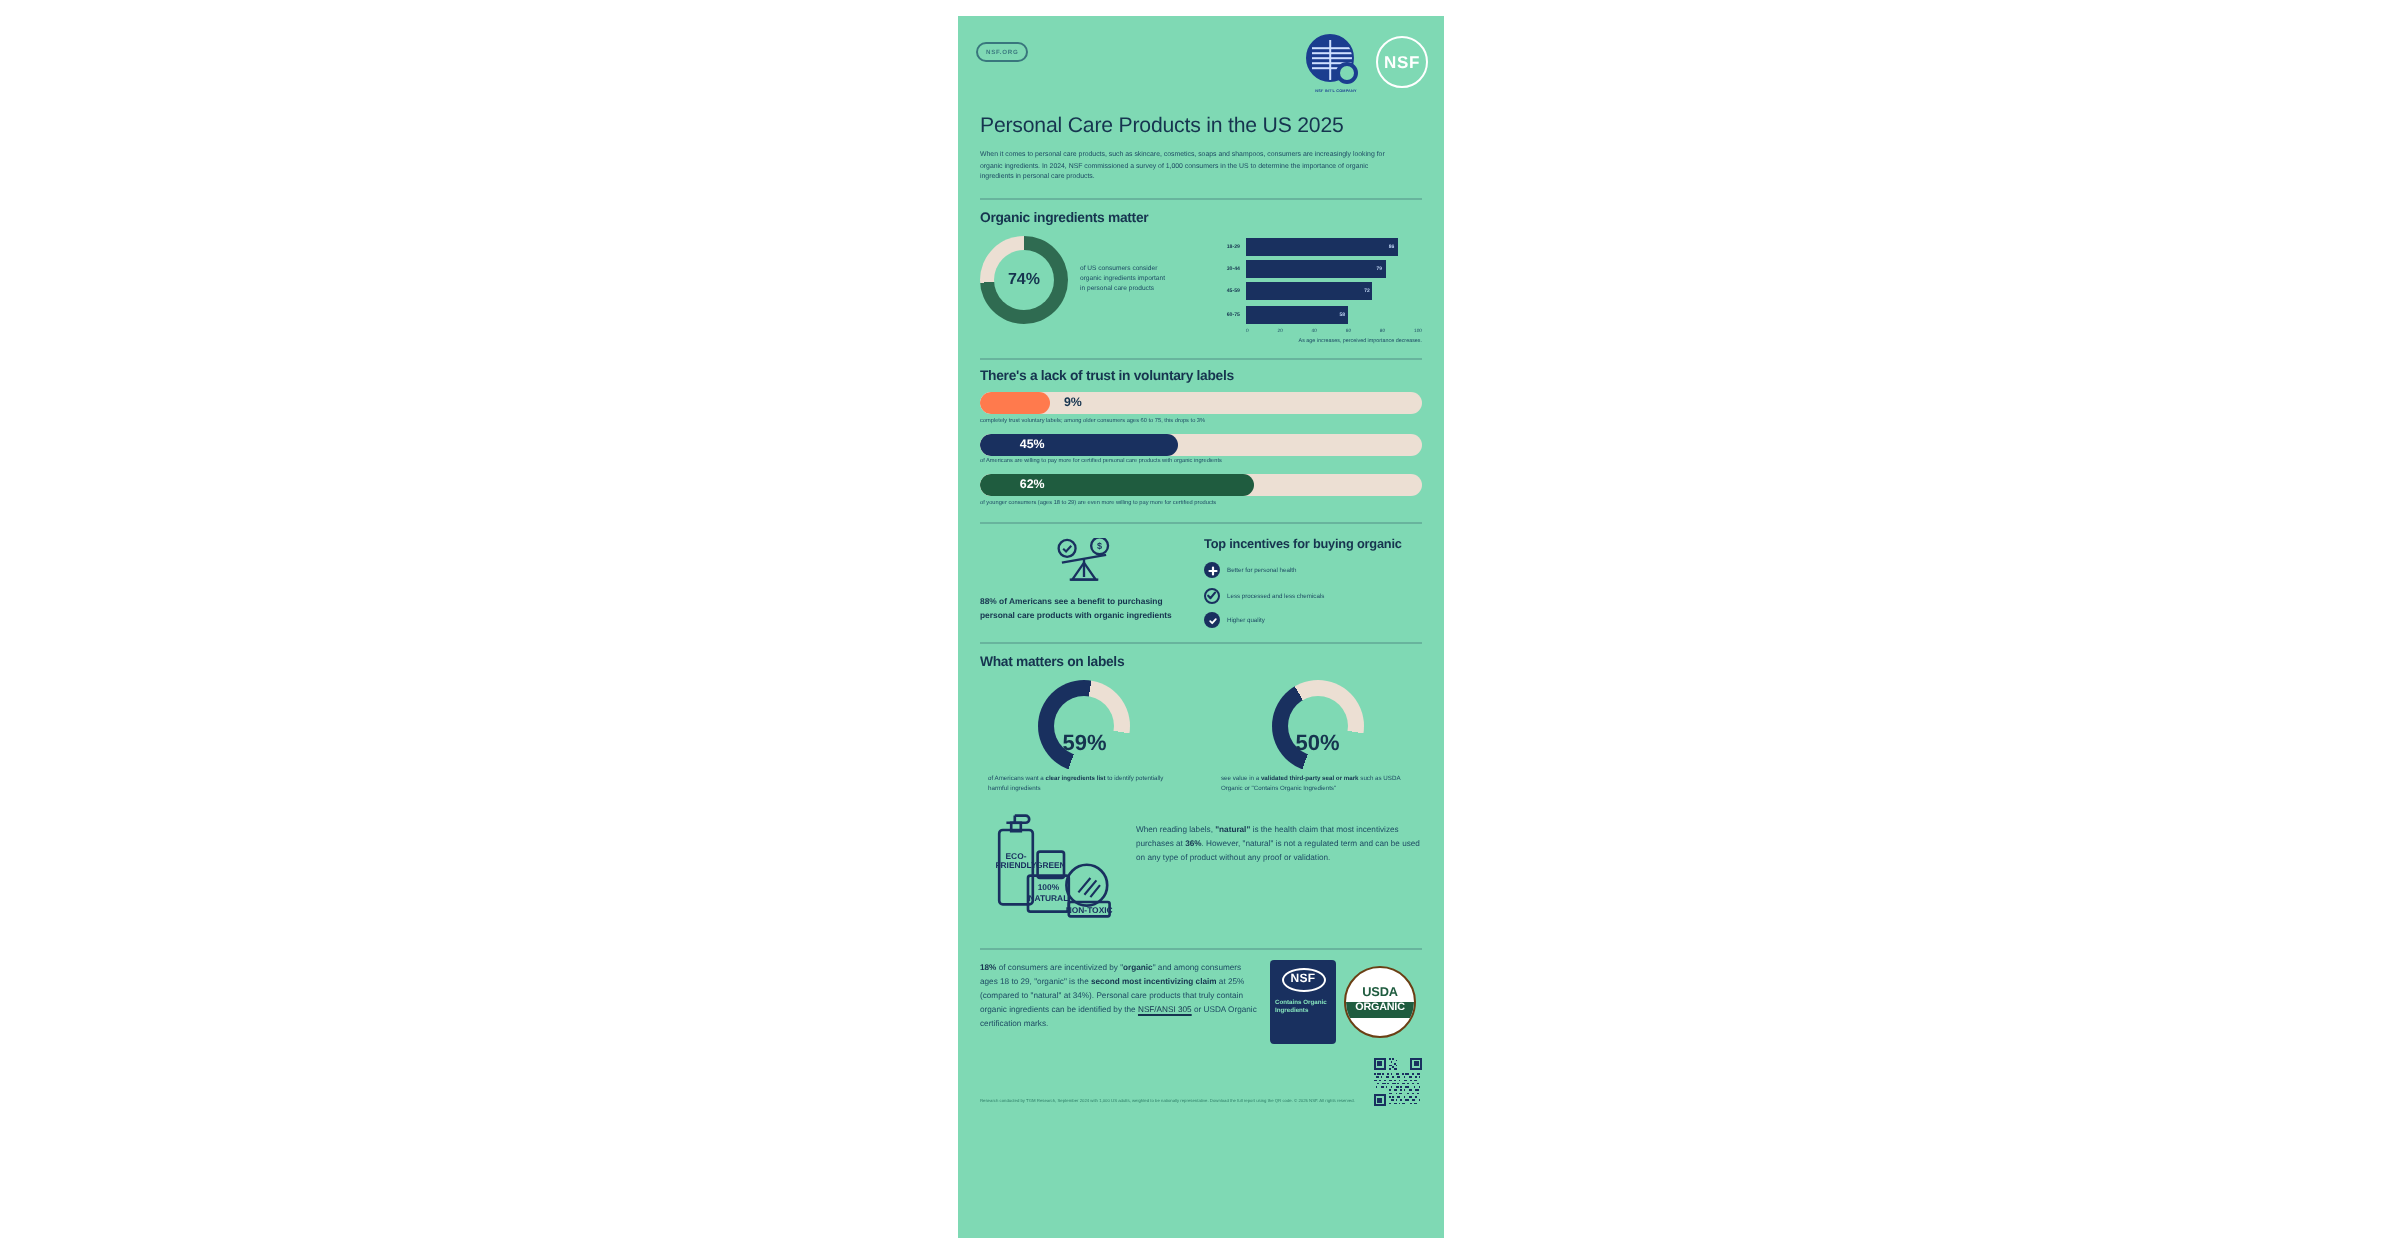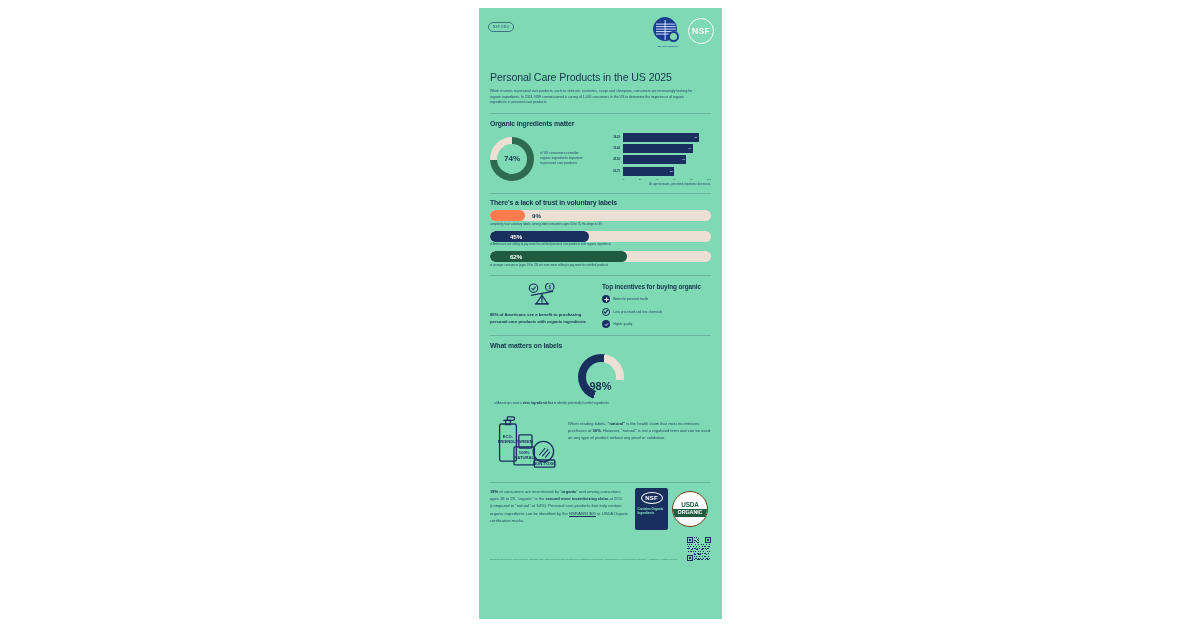--- a/index.html
+++ b/index.html
@@ -74,34 +74,34 @@
 
   
   .pad { padding: 0 11px; }
   h1.title {
     font-size: 13.6px; font-weight: 800; color: #16344f;
     letter-spacing: -.25px; line-height: 1.05; margin-top: 2px;
   }
   h1.title .colon { font-weight: 800; }
   .subtitle {
     font-size: 10.6px; color: #16344f; font-weight: 400;
-    letter-spacing: -.1px; line-height: 1.15; margin-top: 15px;
+    letter-spacing: -.1px; line-height: 1.15; margin-top: 1px;
   }
   .lede {
     margin-top: 6px; font-size: 3.45px; line-height: 1.62;
     color: #1d4a63; max-width: 203px;
   }
   .rule { height: .6px; background: rgba(22,52,79,.22); margin: 7px 0 0 0; }
   h2.section {
     font-size: 6.9px; font-weight: 800; color: #16344f; margin-top: 6px;
     letter-spacing: -.15px;
   }
 
   
-  .row-organic { display:flex; align-items:center; gap:21px; margin-top: 5px; }
+  .row-organic { display:flex; align-items:flex-start; gap:21px; margin-top: 5px; }
   .donut-wrap { width: 96px; display:flex; align-items:center; gap:6px; }
   .donut {
     width: 44px; height: 44px; border-radius: 50%;
     background: conic-gradient(#2f6b51 0 74%, #ecdfd3 74% 100%);
     position: relative; flex: 0 0 44px;
   }
   .donut::after {
     content:""; position:absolute; inset:7px; border-radius:50%; background:#7fd9b4;
   }
   .donut .pct {
@@ -391,25 +391,31 @@
     </div>
 
     <div class="rule"></div>
 
     <div class="labels-sec">
       <h2 class="section">What matters on labels</h2>
 
       <div class="row-gauges">
         <div class="gauge-col">
           <div class="gauge" style="--p:47%">
-            <div class="gp">98%</div>
+            <div class="gp">59%</div>
           </div>
           <div class="gauge-text"><span>of Americans want a </span><b>clear ingredients list</b><span> to identify potentially harmful ingredients</span></div>
         </div>
 
+        <div class="gauge-col">
+          <div class="gauge" style="--p:36%">
+            <div class="gp">50%</div>
+          </div>
+          <div class="gauge-text"><span>see value in a </span><b>validated third-party seal or mark</b><span> such as USDA Organic or "Contains Organic Ingredients"</span></div>
+        </div>
       </div>
 
       <div class="row-natural">
         <div class="bottles">
           <svg width="72" height="60" viewBox="0 0 120 100" fill="none" stroke="#19305f" stroke-width="2.2">
 
             <path d="M22 14 h14 M29 8 v6 M29 8 h9 a3 3 0 0 1 0 6 h-3" stroke-width="2.2"></path>
             <rect x="16" y="20" width="28" height="62" rx="3"></rect>
             <rect x="26" y="14" width="8" height="7"></rect>
             <text x="30" y="44" font-size="7" fill="#19305f" stroke="none" text-anchor="middle" font-family="Liberation Sans, sans-serif" font-weight="700">ECO-</text>

